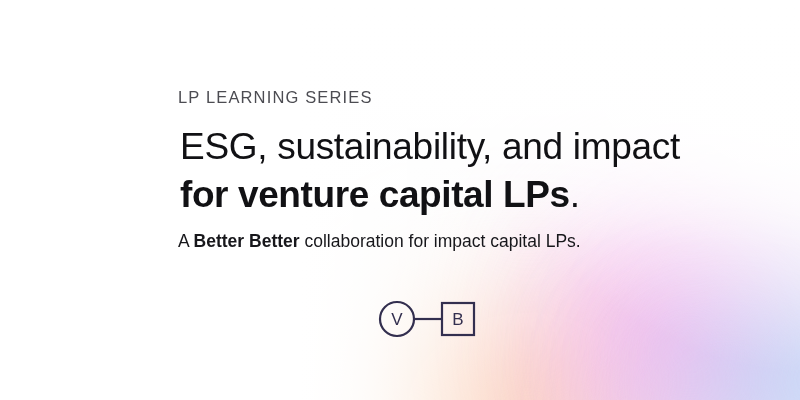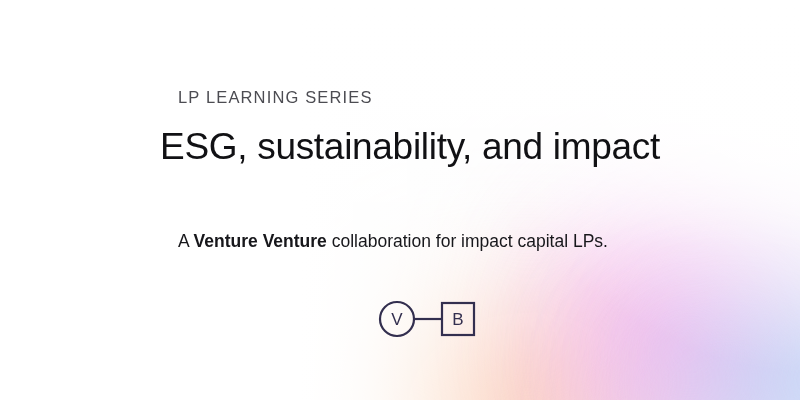--- a/index.html
+++ b/index.html
@@ -125,21 +125,21 @@
     top: 88px;
     font-size: 16.5px;
     letter-spacing: 1.15px;
     color: #4c4c52;
     font-weight: 400;
     white-space: nowrap;
   }
 
   .headline {
     position: absolute;
-    left: 132px;
+    left: 152px;
     top: 123px;
     font-size: 37px;
     line-height: 48px;
     color: #111114;
     font-weight: 400;
     letter-spacing: -0.3px;
     white-space: nowrap;
   }
   .headline .line2 {
     font-weight: 700;
@@ -191,23 +191,24 @@
     <div class="fade-left"></div>
     <div class="fade-corner"></div>
   </div>
 
   <div class="content">
 
     <div class="eyebrow">LP LEARNING SERIES</div>
 
     <div class="headline">
       <div class="line1">ESG, sustainability, and impact</div>
+      <div><span class="line2">for venture capital LPs</span><span class="period">.</span></div>
     </div>
 
-    <div class="subhead"><span>A </span><b>Venture Venture</b><span> collaboration for impact capital LPs.</span></div>
+    <div class="subhead"><span>A </span><b>Better Better</b><span> collaboration for impact capital LPs.</span></div>
 
     <div class="logo-block">
       <svg class="logo-mark" width="104" height="42" viewBox="0 0 104 42">
         <line x1="38" y1="21" x2="66" y2="21" stroke="#332f4f" stroke-width="2.2"></line>
         <circle cx="21" cy="21" r="17" fill="none" stroke="#332f4f" stroke-width="2.2"></circle>
         <rect x="66" y="5" width="32" height="32" fill="none" stroke="#332f4f" stroke-width="2.2"></rect>
         <text x="21" y="21" fill="#332f4f" font-size="17" font-family="Liberation Sans, sans-serif" text-anchor="middle" dominant-baseline="central">V</text>
         <text x="82" y="21" fill="#332f4f" font-size="17" font-family="Liberation Sans, sans-serif" text-anchor="middle" dominant-baseline="central">B</text>
       </svg>
     </div>

